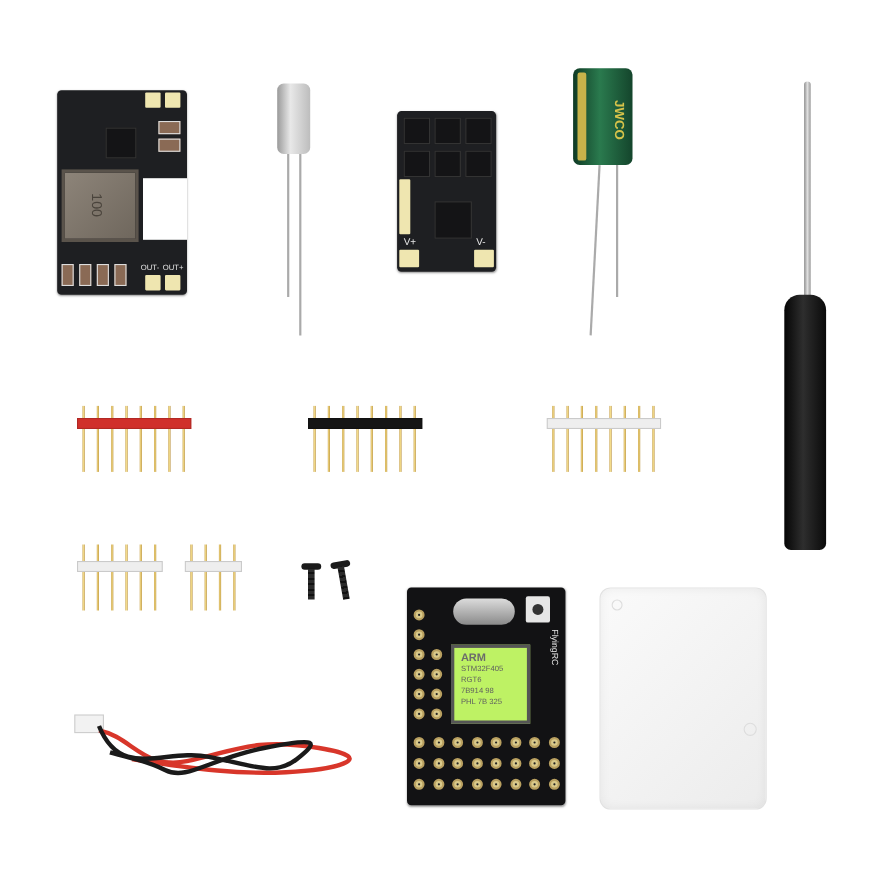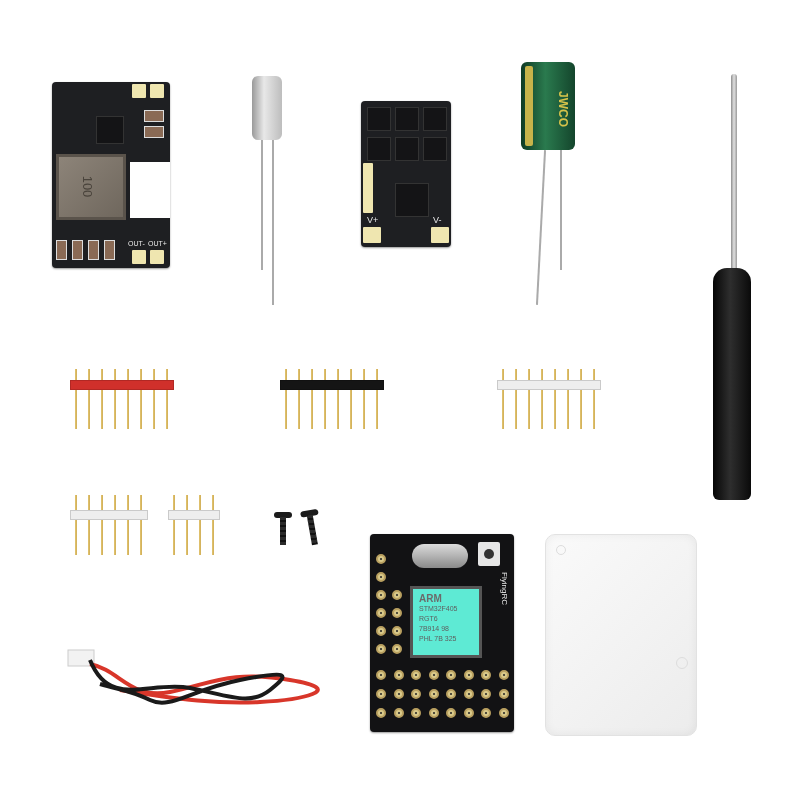--- a/index.html
+++ b/index.html
@@ -134,21 +134,21 @@
     <path d="M30 24 C 60 30, 70 60, 110 52 S 170 30, 230 40 S 240 60, 200 62 S 120 60, 60 50" fill="none" stroke="#d8362a" stroke-width="4"></path>
     <path d="M30 20 C 50 70, 90 40, 130 48 S 190 66, 210 50 S 230 30, 180 40 S 110 70, 90 60 S 60 50, 40 44" fill="none" stroke="#1a1a1a" stroke-width="4"></path>
   </svg>
 
   <div class="abs pcb" style="left:370px;top:534px;width:144px;height:198px;background:#121214;">
     <div class="abs" style="left:42px;top:10px;width:56px;height:24px;border-radius:12px;background:linear-gradient(180deg,#dcdcdc,#8a8a8a);"></div>
     <div class="abs" style="left:108px;top:8px;width:22px;height:24px;background:#e6e6e6;border-radius:2px;">
       <div style="position:absolute;left:6px;top:7px;width:10px;height:10px;border-radius:50%;background:#333;"></div>
     </div>
     <span class="lbl" style="left:118px;top:50px;transform:rotate(90deg);font-size:8px;">FlyingRC</span>
-    <div class="chip" style="left:40px;top:52px;width:66px;height:66px;background:#5eead4;border:3px solid #555;">
+    <div class="chip" style="left:40px;top:52px;width:66px;height:66px;background:#bef264;border:3px solid #555;">
       <span style="position:absolute;left:6px;top:4px;color:#6b6b6b;font-size:10px;font-weight:bold;">ARM</span>
       <span style="position:absolute;left:6px;top:16px;color:#5f5f5f;font-size:7px;">STM32F405</span>
       <span style="position:absolute;left:6px;top:26px;color:#5f5f5f;font-size:7px;">RGT6</span>
       <span style="position:absolute;left:6px;top:36px;color:#5f5f5f;font-size:7px;">7B914 98</span>
       <span style="position:absolute;left:6px;top:46px;color:#5f5f5f;font-size:7px;">PHL 7B 325</span>
     </div>
     <div id="fc-holes">
         <div class="hole" style="left: 6px; top: 20px;"></div>
         <div class="hole" style="left: 6px; top: 38px;"></div>
         <div class="hole" style="left: 6px; top: 56px;"></div>

